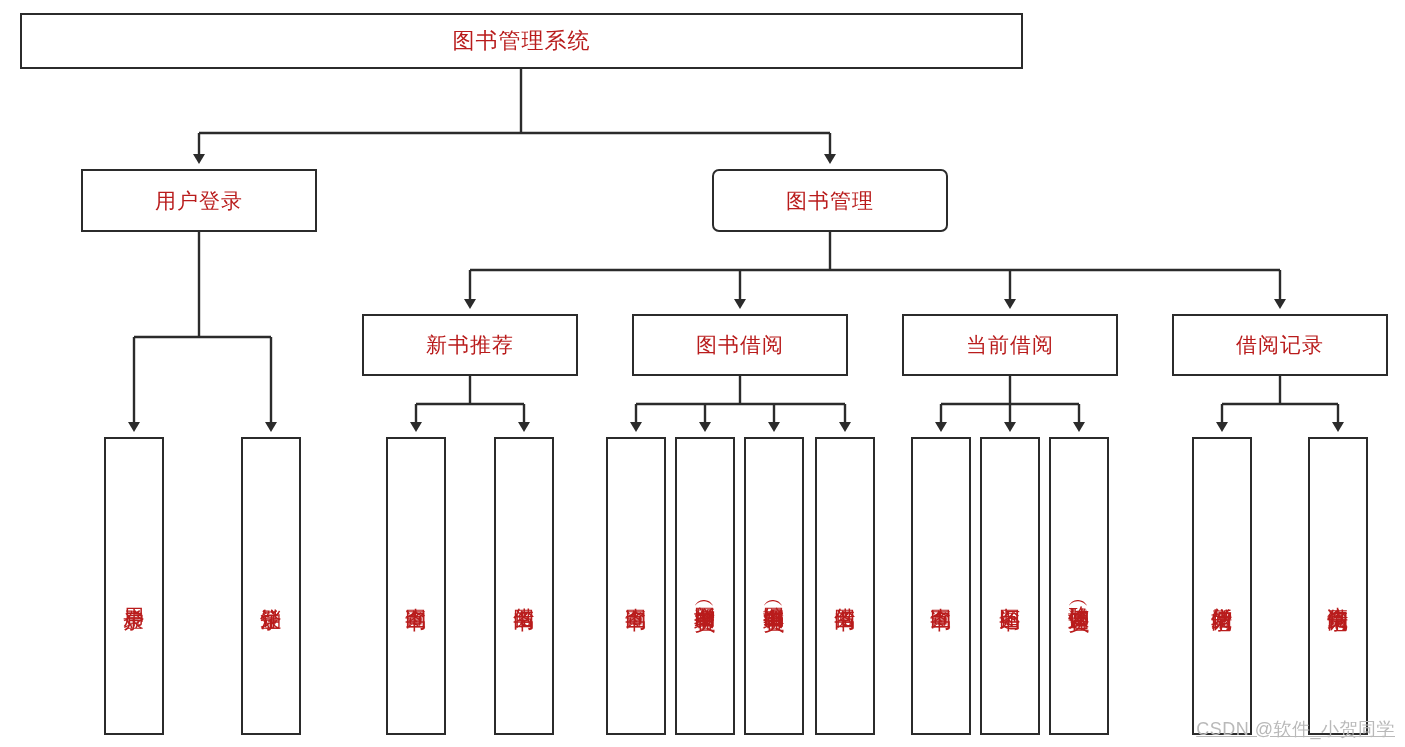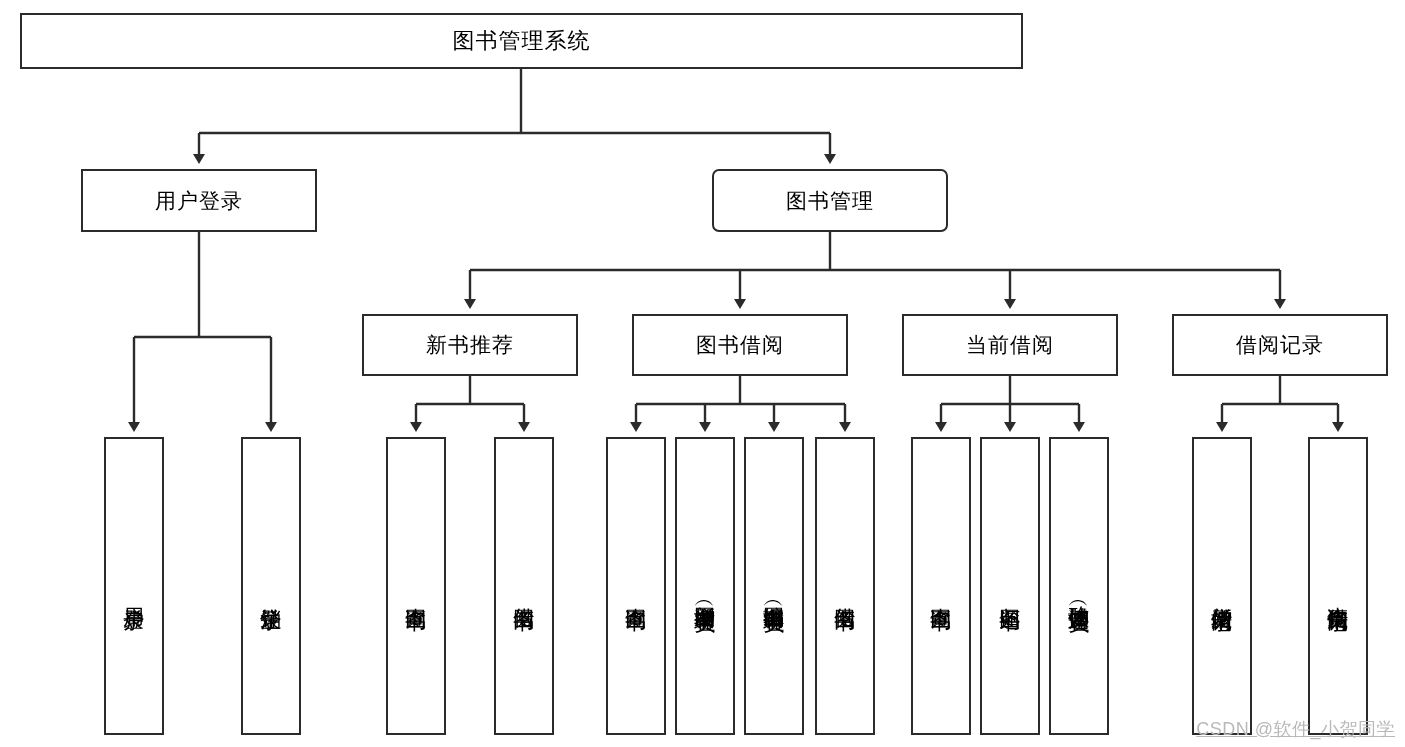--- a/index.html
+++ b/index.html
@@ -25,21 +25,21 @@
     height: 747px;
   }
   .node {
     position: absolute;
     box-sizing: border-box;
     background: #ffffff;
     border: 2px solid #2b2b2b;
     display: flex;
     align-items: center;
     justify-content: center;
-    color: #000000;
+    color: #b91c1c;
   }
   .node-h {
     font-size: 21px;
     letter-spacing: 1px;
     line-height: 1.1;
     white-space: nowrap;
   }
   .node-v {
     font-size: 21px;
     letter-spacing: 1px;

